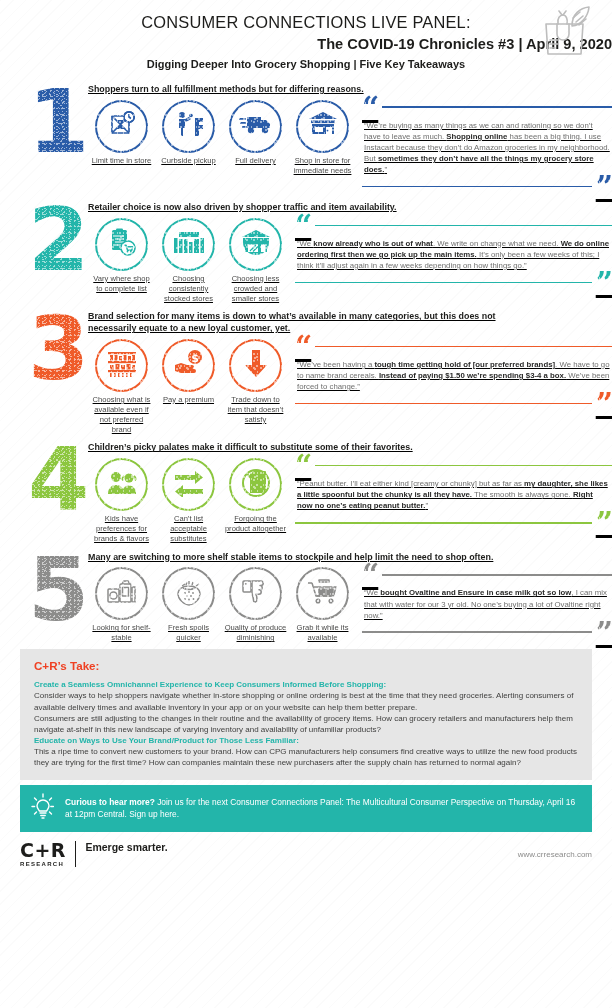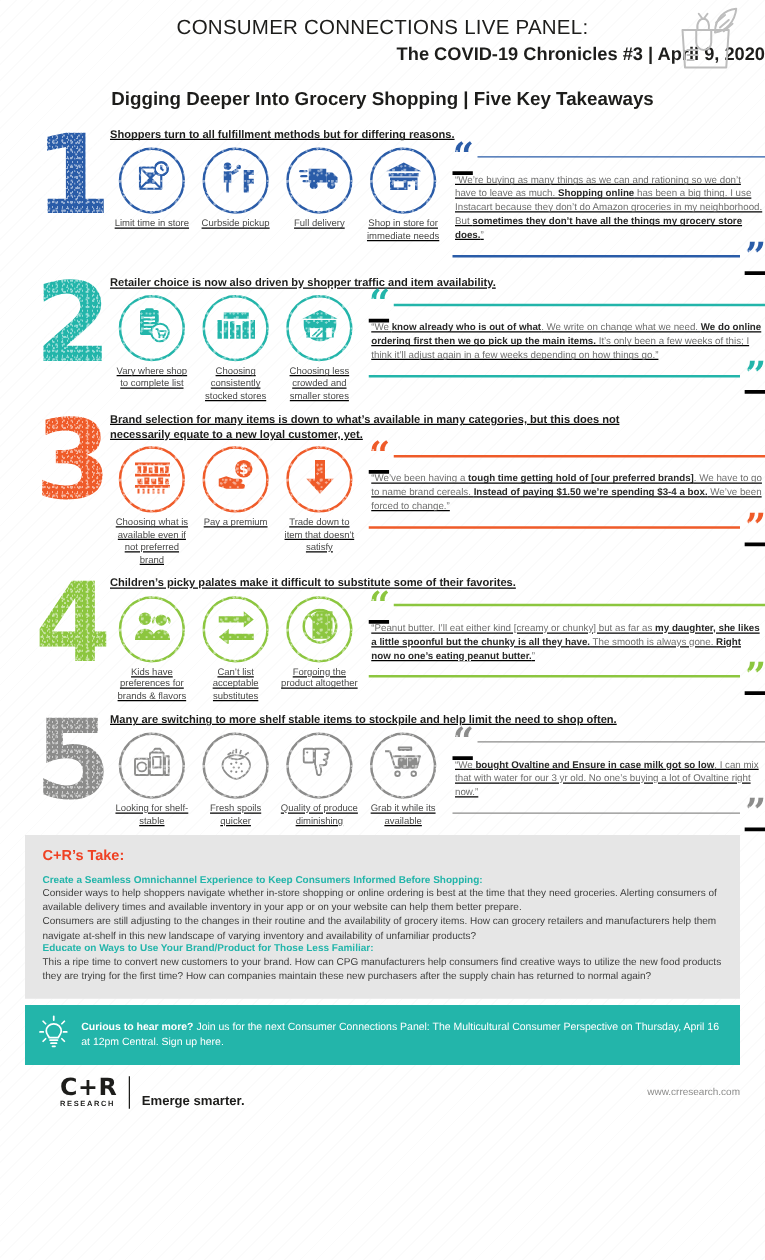--- a/index.html
+++ b/index.html
@@ -27,22 +27,22 @@
   }
   .hdr-l1 {
     font-size: 16.4px; font-weight: normal; letter-spacing: .2px;
     color: #1d1d1b; line-height: 1.25;
   }
   .hdr-l2 {
     font-size: 14.6px; font-weight: bold; color: #1d1d1b;
     line-height: 1.35; margin-top: 2px; text-align: right;
   }
   .hdr-l3 {
-    font-size: 15px; font-weight: bold; color: #1d1d1b;
-    line-height: 1.35; margin-top: 16px;
+    font-size: 11px; font-weight: bold; color: #1d1d1b;
+    line-height: 1.35; margin-top: 3px;
   }
   .bag-icon { position: absolute; right: 16px; top: 4px; }
 
   
   .section { position: relative; padding-left: 26px; }
   .sec-row { display: flex; align-items: flex-start; }
   .numwrap {
     width: 62px; flex: 0 0 62px;
     display: flex; align-items: flex-start; justify-content: center;
     padding-top: 6px;
@@ -154,21 +154,21 @@
     display: flex; align-items: center; gap: 9px;
   }
   .cta-text { font-size: 8.4px; line-height: 1.45; }
   .cta-text b { font-weight: bold; }
 
   
   .footer {
     margin: 9px 20px 0 20px;
     display: flex; align-items: center; justify-content: space-between;
   }
-  .logo-left { display: flex; align-items: flex-end; gap: 9px; margin-left: 28px; }
+  .logo-left { display: flex; align-items: flex-start; gap: 9px; }
   .logo-cr { line-height: 1; }
   .logo-cr .top {
     font-size: 19px; font-weight: bold; color: #1d1d1b; letter-spacing: .5px;
     font-family: "DejaVu Sans", sans-serif;
   }
   .logo-cr .bot {
     font-size: 6px; font-weight: bold; color: #1d1d1b; letter-spacing: 1.3px;
     margin-top: 1px;
   }
   .logo-div { width: 1.4px; height: 26px; background: #1d1d1b; }

